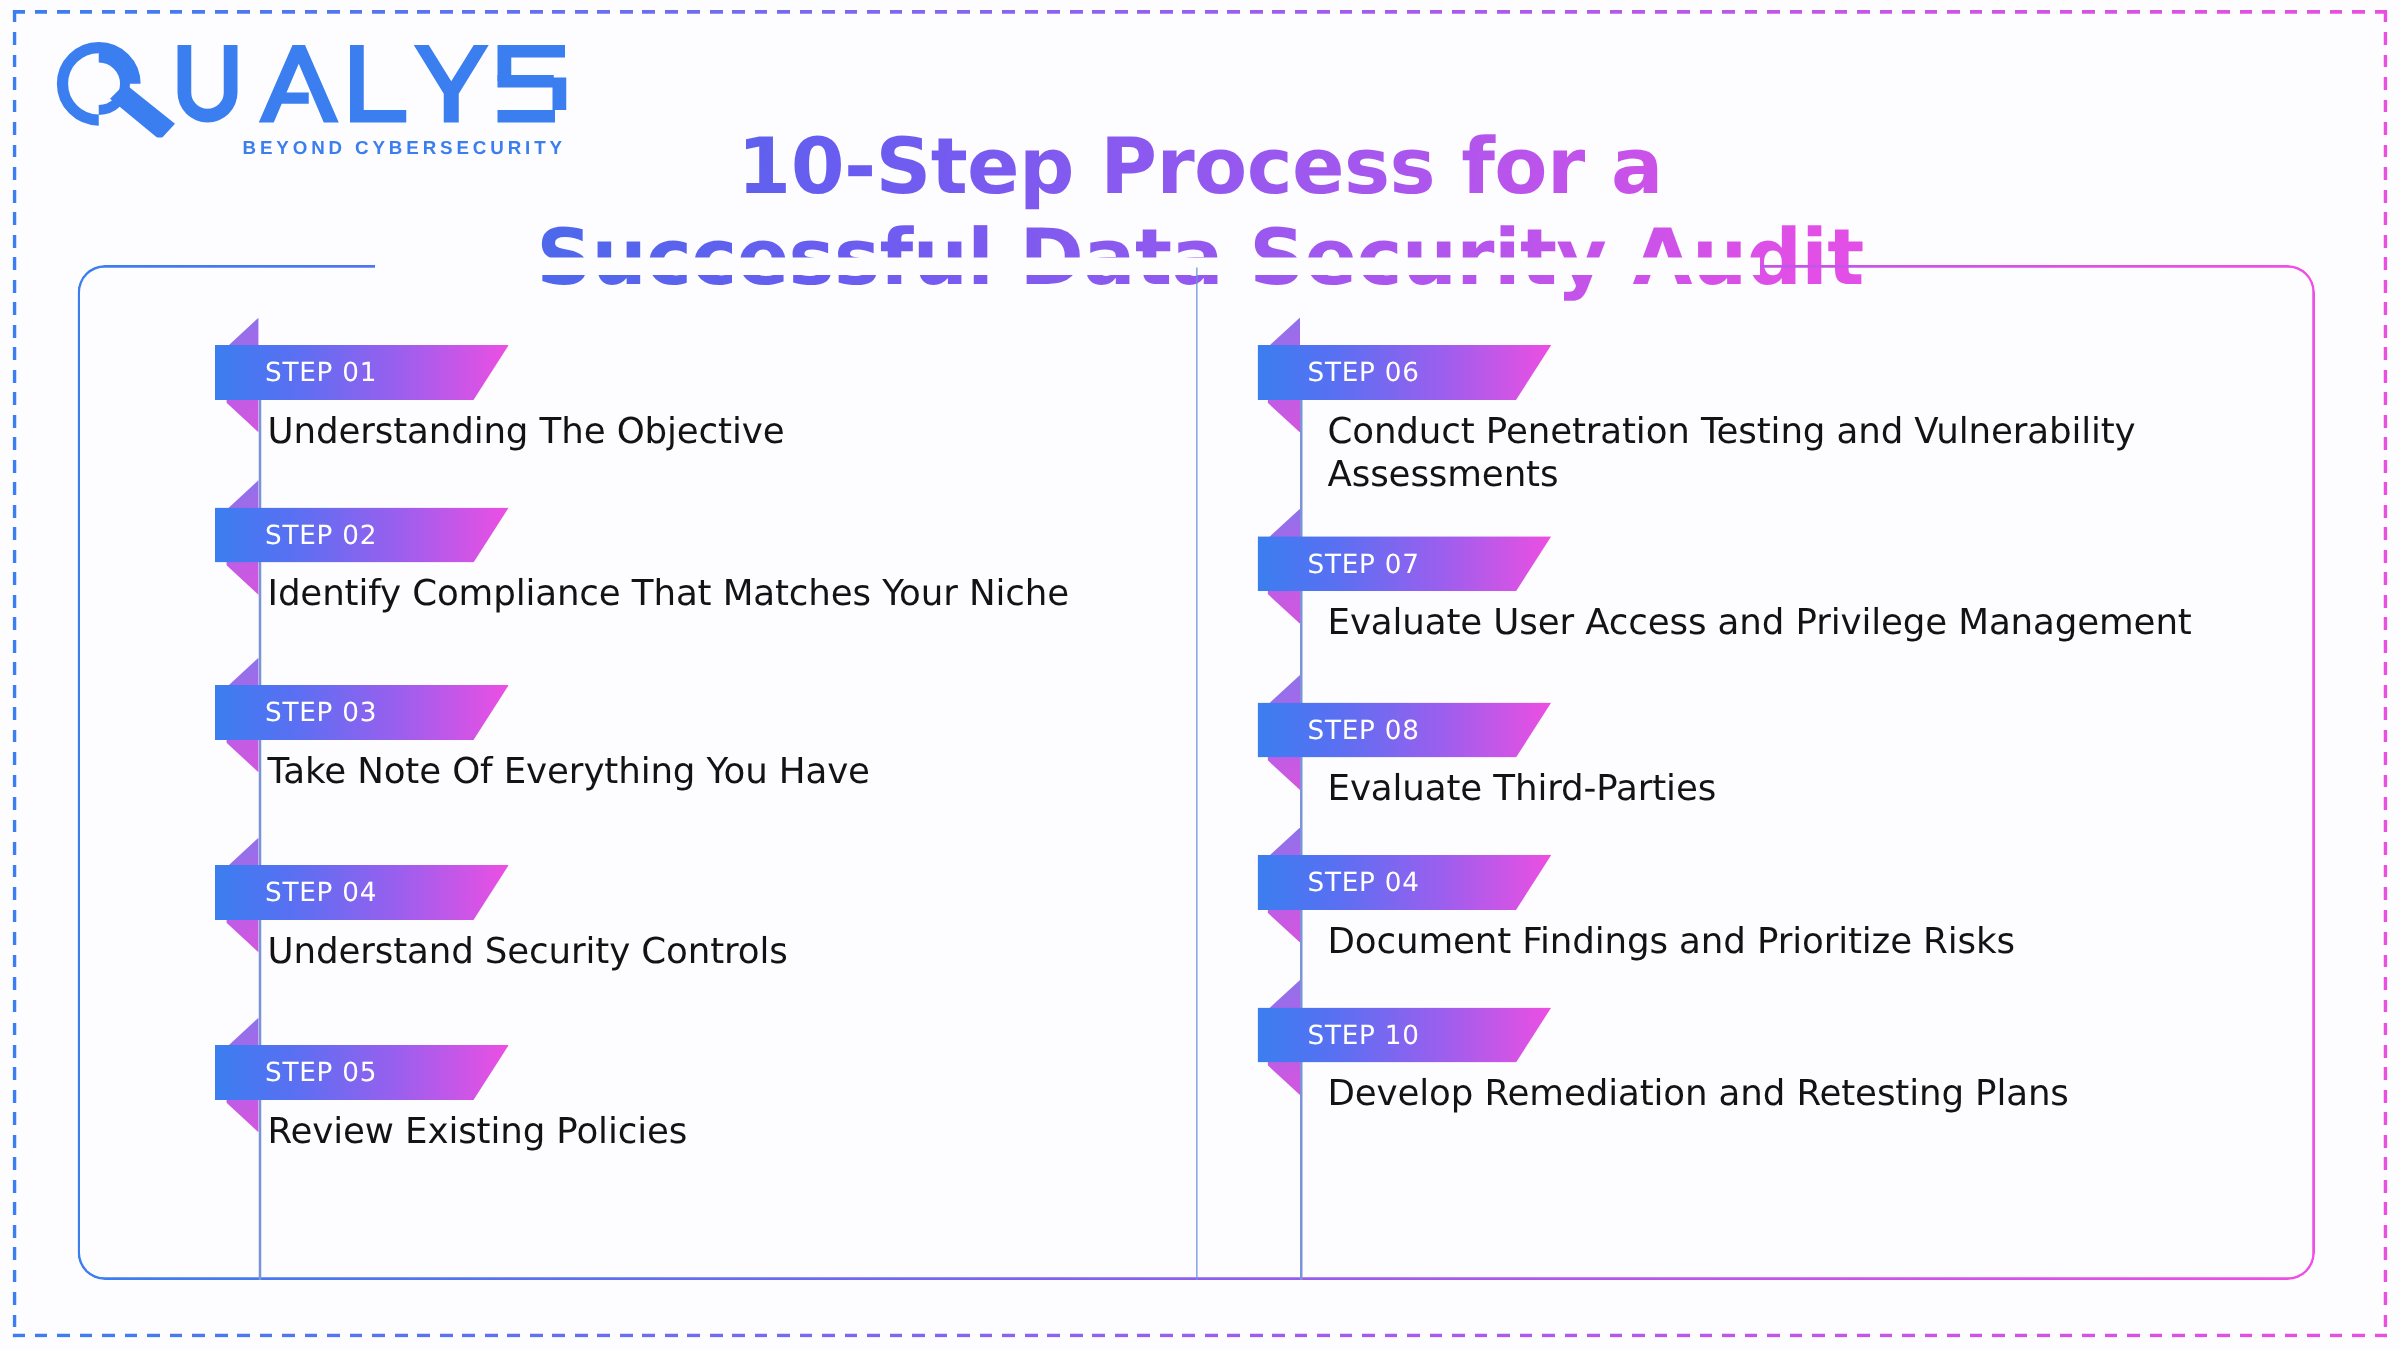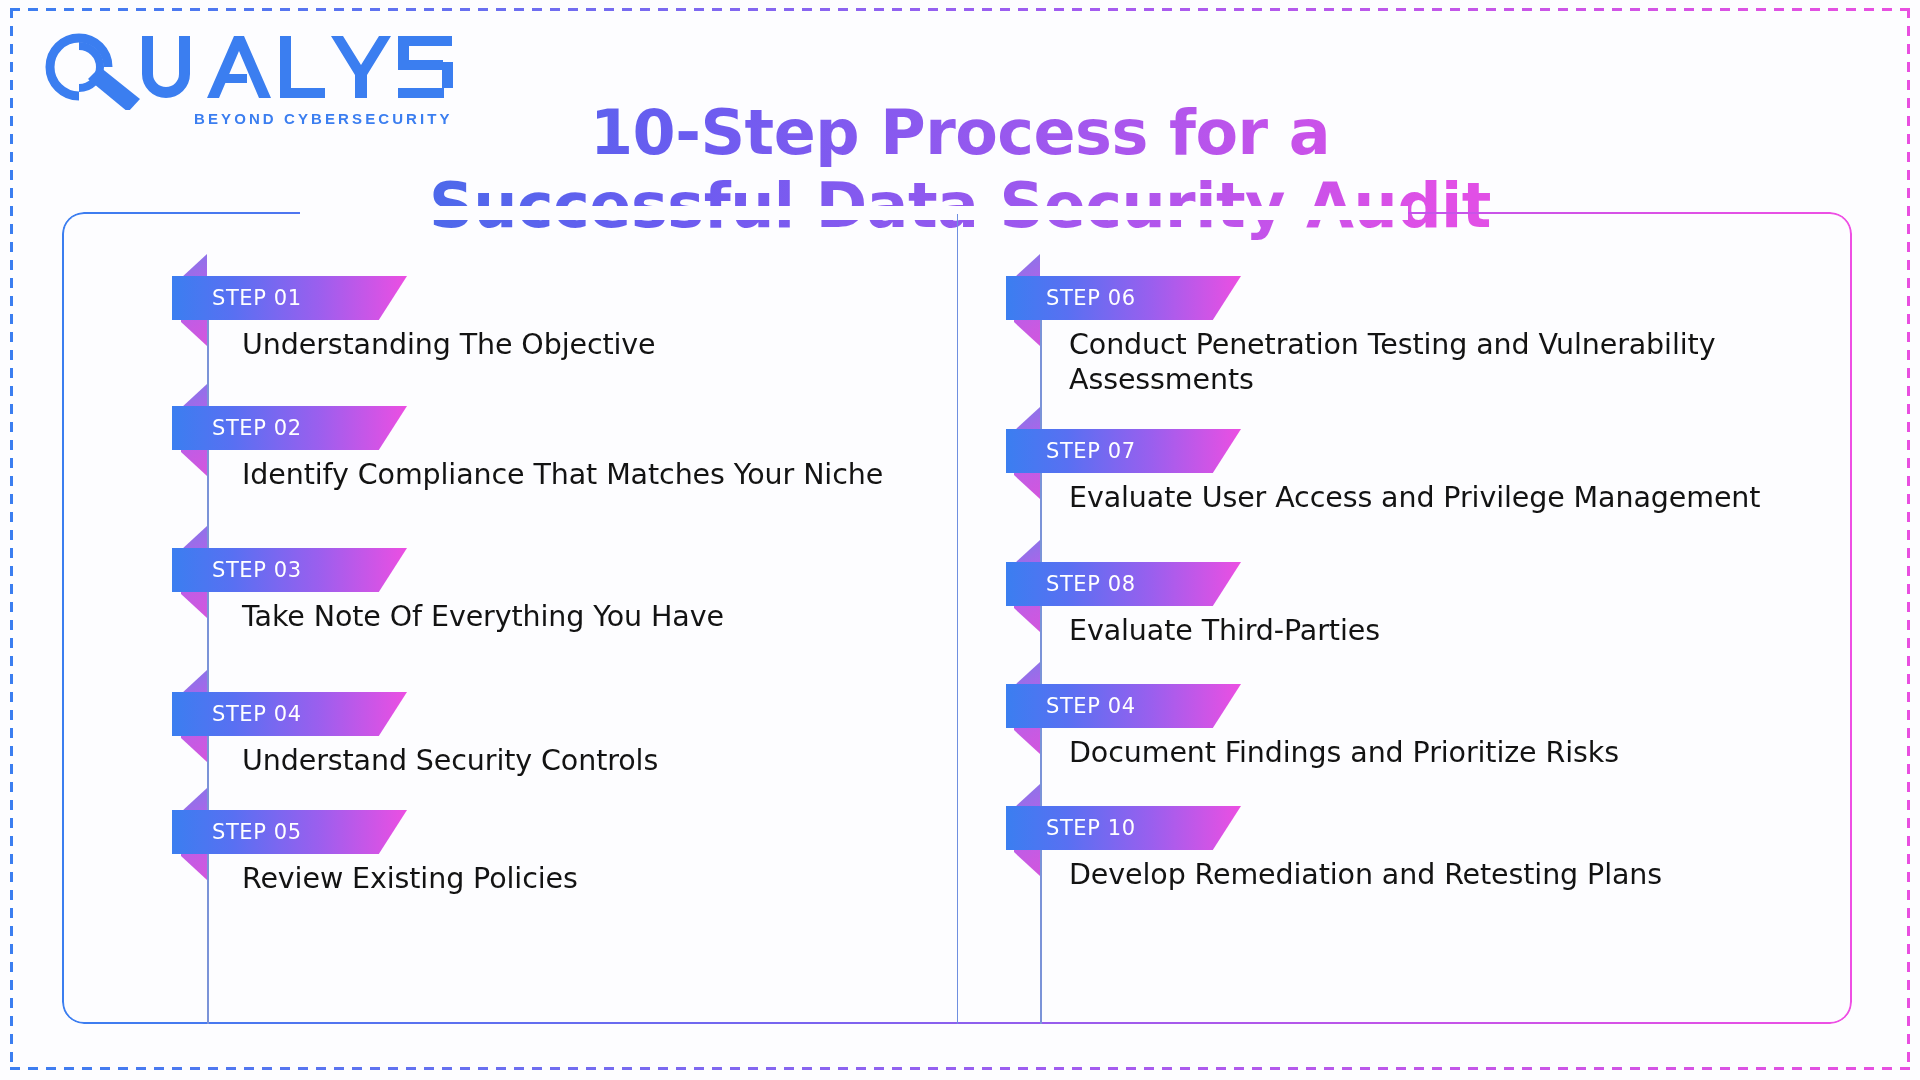--- a/index.html
+++ b/index.html
@@ -151,24 +151,23 @@
   
   .desc{
     position:absolute;
     top:52px;
     font-size:28.5px;
     line-height:1.22;
     color:#131313;
     font-family:"DejaVu Sans", sans-serif;
     font-weight:400;
     letter-spacing:-0.1px;
-    margin-left:28px;
   }
   .col.left  .desc{ left:152px; width:660px; }
-  .col.right .desc{ left:83px;  width:800px; }
+  .col.right .desc{ left:104px;  width:800px; }
 </style>
 </head>
 <body>
 
 <div class="logo-wrap">
   <svg class="logo-svg" width="420" height="86" viewBox="0 0 420 86">
     <g fill="none" stroke="#3b7ef0" stroke-width="9">
       <path d="M64 43a29 29 0 1 0-29 29"></path>
       <path d="M35 22a21 21 0 0 1 21 21 21 21 0 0 1-21 21" stroke-width="8"></path>
     </g>
@@ -235,21 +234,21 @@
       </div>
       <div class="step" style="top: 478px;">
         <div class="ribbon-area">
           <div class="fold"></div>
           <div class="banner">
             <span class="lbl">STEP 04</span>
           </div>
         </div>
         <div class="desc">Understand Security Controls</div>
       </div>
-      <div class="step" style="top: 596px;">
+      <div class="step" style="top: 622px;">
         <div class="ribbon-area">
           <div class="fold"></div>
           <div class="banner">
             <span class="lbl">STEP 05</span>
           </div>
         </div>
         <div class="desc">Review Existing Policies</div>
       </div>
     </div>
   <div class="col right">

